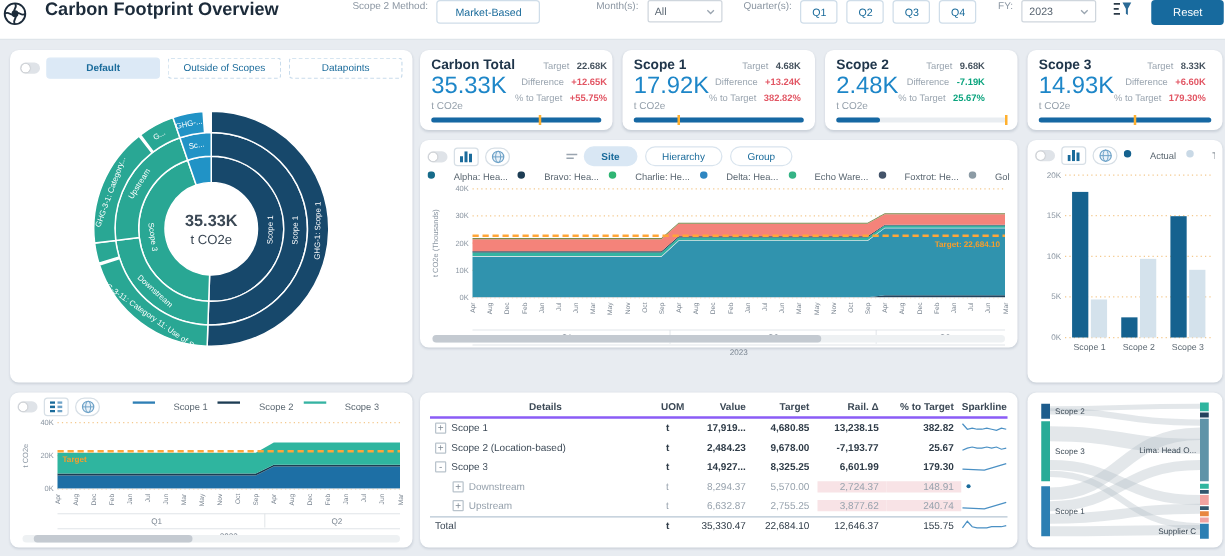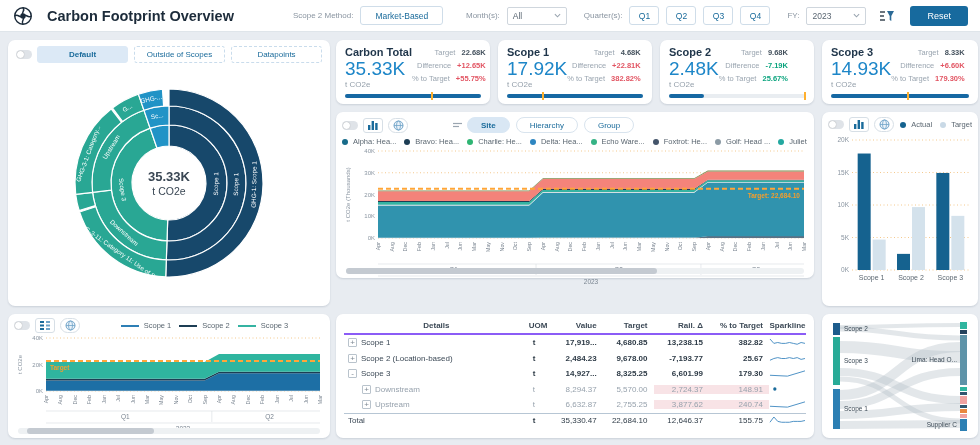--- a/index.html
+++ b/index.html
@@ -1,19 +1,19 @@
 <!DOCTYPE html>
 <html><head>
 <meta charset="utf-8">
 <style>
   *{box-sizing:border-box;margin:0;padding:0}
   body{background:#e8ecf1;font-family:"Liberation Sans","DejaVu Sans",sans-serif;color:#33414e}
   #app{position:relative;width:980px;height:445px;background:#e8ecf1;overflow:hidden}
   
-  #topbar{position:absolute;left:0;top:0;width:980px;height:32px;background:#fff;border-bottom:1px solid #dfe5ea;display:flex;align-items:center;padding:0 12px;gap:7px}
+  #topbar{position:absolute;left:0;top:0;width:980px;height:32px;background:#fff;border-bottom:1px solid #dfe5ea;display:flex;align-items:flex-start;padding:0 1px;gap:7px}
   #logo{width:22px;height:22px;flex:0 0 auto}
   #page-title{font-size:14.5px;font-weight:bold;color:#1c2b3a;margin-left:6px;white-space:nowrap}
   .hlbl{font-size:8px;color:#8a95a1;white-space:nowrap}
   .hbtn{height:19px;padding:0 14px;font-size:8.5px;color:#1a6b9b;background:#fff;border:1px solid #cfdde9;border-radius:3px;cursor:pointer;white-space:nowrap}
   .hbtn.sel{background:#d9e7f4;border-color:#d9e7f4;font-weight:bold}
   .qbtn{width:30px;height:19px;font-size:8.5px;color:#1a6b9b;background:#fff;border:1px solid #cfdde9;border-radius:3px;cursor:pointer}
   .select{height:18px;width:60px;border:1px solid #cfd6dd;border-radius:2px;display:flex;align-items:center;justify-content:space-between;padding:0 5px;font-size:8.5px;color:#5a6672;background:#fff;cursor:pointer}
   .chev{width:7px;height:5px;flex:0 0 auto}
   #reset-btn{height:20px;padding:0 17px;background:#176a9e;color:#fff;border:none;border-radius:3px;font-size:9px;cursor:pointer;margin-left:8px}
   #ml-auto{margin-left:auto}
@@ -43,21 +43,21 @@
   .phead{display:flex;align-items:center;gap:5px}
   .toggle{width:16px;height:9px;background:#dfe3e8;border-radius:5px;position:relative;flex:0 0 auto;cursor:pointer}
   .toggle::after{content:"";position:absolute;left:1px;top:1px;width:7px;height:7px;background:#fff;border-radius:50%;box-shadow:0 0 1px rgba(0,0,0,.4)}
   .iconbtn{width:20px;height:15px;border:1px solid #d7dfe6;border-radius:3px;background:#fff;display:flex;align-items:center;justify-content:center;cursor:pointer;flex:0 0 auto}
   .sbtn{height:17px;flex:1;font-size:8px;color:#1a6b9b;background:#fff;border:1px dashed #c9dcec;border-radius:3px;cursor:pointer;white-space:nowrap}
   .sbtn.sel{background:#dce9f6;border:1px solid #dce9f6;font-weight:bold}
   .tab{height:16px;padding:0 13px;font-size:8px;color:#1a6b9b;background:#fff;border:1px solid #d9e4ee;border-radius:9px;cursor:pointer;white-space:nowrap}
   .tab.sel{background:#d9e7f4;border-color:#d9e7f4;font-weight:bold}
   
   .legend{display:flex;align-items:center;gap:8px;font-size:7.5px;color:#5b6771;overflow:hidden;white-space:nowrap}
-  .litem{display:inline-flex;align-items:center;gap:5px;cursor:pointer;flex:0 0 auto}
+  .litem{display:inline-flex;gap:15px;cursor:pointer;flex:0 0 auto}
   .ldot{width:6px;height:6px;border-radius:50%;display:inline-block}
   .lline{width:18px;height:2px;display:inline-block}
   
   .hscroll{position:absolute;left:10px;right:10px;bottom:4px;height:6px;background:#eef1f3;border-radius:3px}
   .hthumb{position:absolute;top:0;height:6px;background:#c4cad1;border-radius:3px;cursor:pointer}
   
   #tbl-head,.trow{display:grid;grid-template-columns:40% 5% 11% 11% 12% 13% 8%;align-items:center}
   #tbl-head{font-size:8px;font-weight:bold;color:#3c4956;height:18px;border-bottom:2px solid #8b5cf6}
   .trow{font-size:8px;height:15.5px;color:#3c4956}
   .trow .num,.trow .uom{font-weight:bold;color:#2e3b47}
@@ -202,21 +202,21 @@
             <div class="kpi-value">17.92K</div>
             <div class="kpi-unit">t CO2e</div>
           </div>
           <div class="kstats">
             <div class="krow">
               <span class="klabel">Target</span>
               <span class="kval ">4.68K</span>
             </div>
             <div class="krow">
               <span class="klabel">Difference</span>
-              <span class="kval red">+22.81K</span>
+              <span class="kval red">+13.24K</span>
             </div>
             <div class="krow">
               <span class="klabel">% to Target</span>
               <span class="kval red">382.82%</span>
             </div>
           </div>
         </div>
         <div class="kbar">
           <div class="kfill" style="width: 100%;"></div>
           <div class="kmark" style="left: calc(26.1161% - 1px);"></div>

